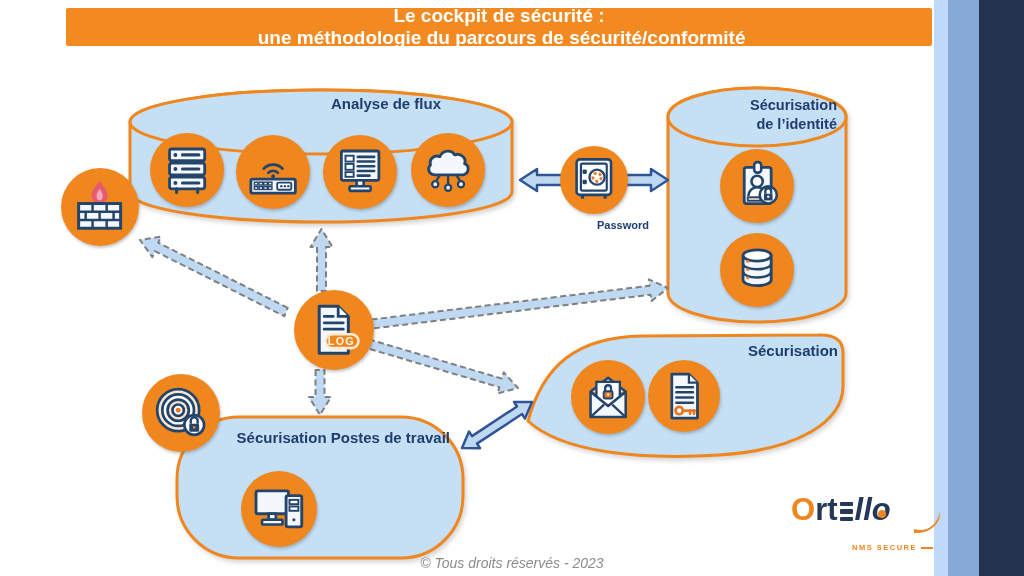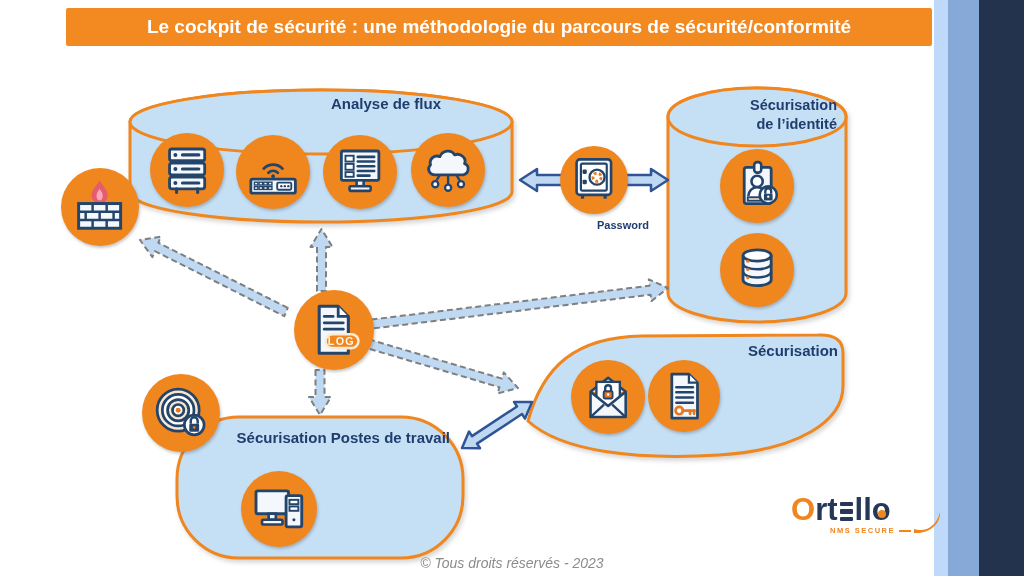--- a/index.html
+++ b/index.html
@@ -6,21 +6,21 @@
   .stage{position:relative;width:1024px;height:576px;background:#fff;overflow:hidden;
          font-family:"Liberation Sans",sans-serif;}
   
   .stripe{position:absolute;top:0;bottom:0;}
   .stripe.light{left:934px;width:14px;background:#BFD9FA;}
   .stripe.mid{left:948px;width:31px;background:#86A9D8;}
   .stripe.dark{left:979px;width:45px;background:#23334E;}
   
   .header{position:absolute;left:66px;top:8px;width:866px;height:38px;background:#F28A21;
           border-radius:2px;color:#fff;display:flex;align-items:center;justify-content:center;
-          font-size:19px;z-index:5;}
+          font-size:19px;z-index:5;flex-direction:column;}
   .header .bold{font-weight:bold;}
   .header .rest{font-weight:bold;white-space:pre-wrap;text-align:right;}
   
   svg.diagram{position:absolute;left:0;top:0;z-index:1;}
   
   .circ{position:absolute;border-radius:50%;background:#F0861E;display:flex;align-items:center;
         justify-content:center;z-index:2;box-shadow:1px 2px 3px rgba(90,90,90,.35);}
   .circ svg{width:76%;height:76%;}
   
   .lbl{position:absolute;color:#1F3D6E;font-weight:bold;z-index:3;}
@@ -28,25 +28,25 @@
   .tar{text-align:right;}
   .copyright{position:absolute;left:407px;top:555px;width:210px;text-align:center;font-size:14px;
              font-style:italic;color:#8B8B8B;z-index:3;}
   
   .logo{position:absolute;left:791px;top:494px;width:142px;z-index:3;}
   .logo-line{display:flex;align-items:flex-end;font-weight:bold;font-size:31px;color:#253858;
              line-height:1;position:relative;}
   .logo-o{color:#F0861E;}
   .ebars{display:flex;flex-direction:column;gap:3px;margin:0 2px 4px 2px;}
   .ebars i{display:block;width:13px;height:4.5px;background:#253858;border-radius:1px;}
-  .llo{position:relative;}
+  .llo{position:relative;font-style:italic;}
   .odot{position:absolute;right:5px;bottom:7px;width:8px;height:8px;border-radius:50%;
         background:#F0861E;}
   .logo-swoosh{position:absolute;right:-14px;bottom:-12px;}
-  .logo-tag{display:flex;align-items:center;justify-content:flex-end;margin-top:1px;padding-right:22px;}
+  .logo-tag{display:flex;align-items:center;justify-content:flex-end;margin-top:18px;}
   .logo-tag span{color:#F0861E;font-size:7.5px;font-weight:bold;letter-spacing:1.5px;}
   .logo-tag .dash{width:12px;height:2px;background:#F0861E;margin-left:4px;}
 </style>
 </head>
 <body>
 
 <div class="stage">
 
   <div class="stripe light"></div>
   <div class="stripe mid"></div>

